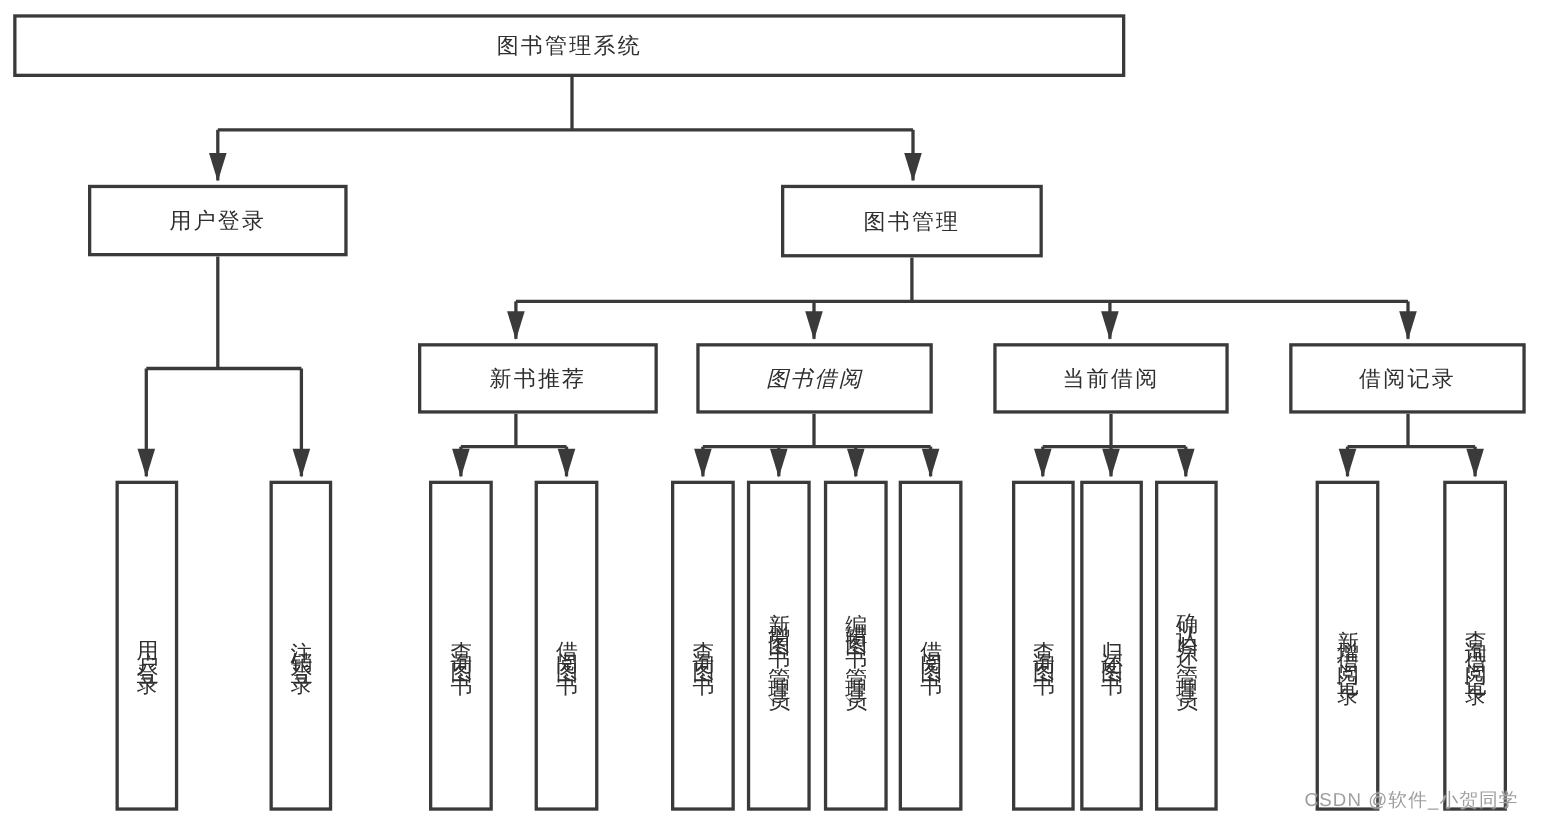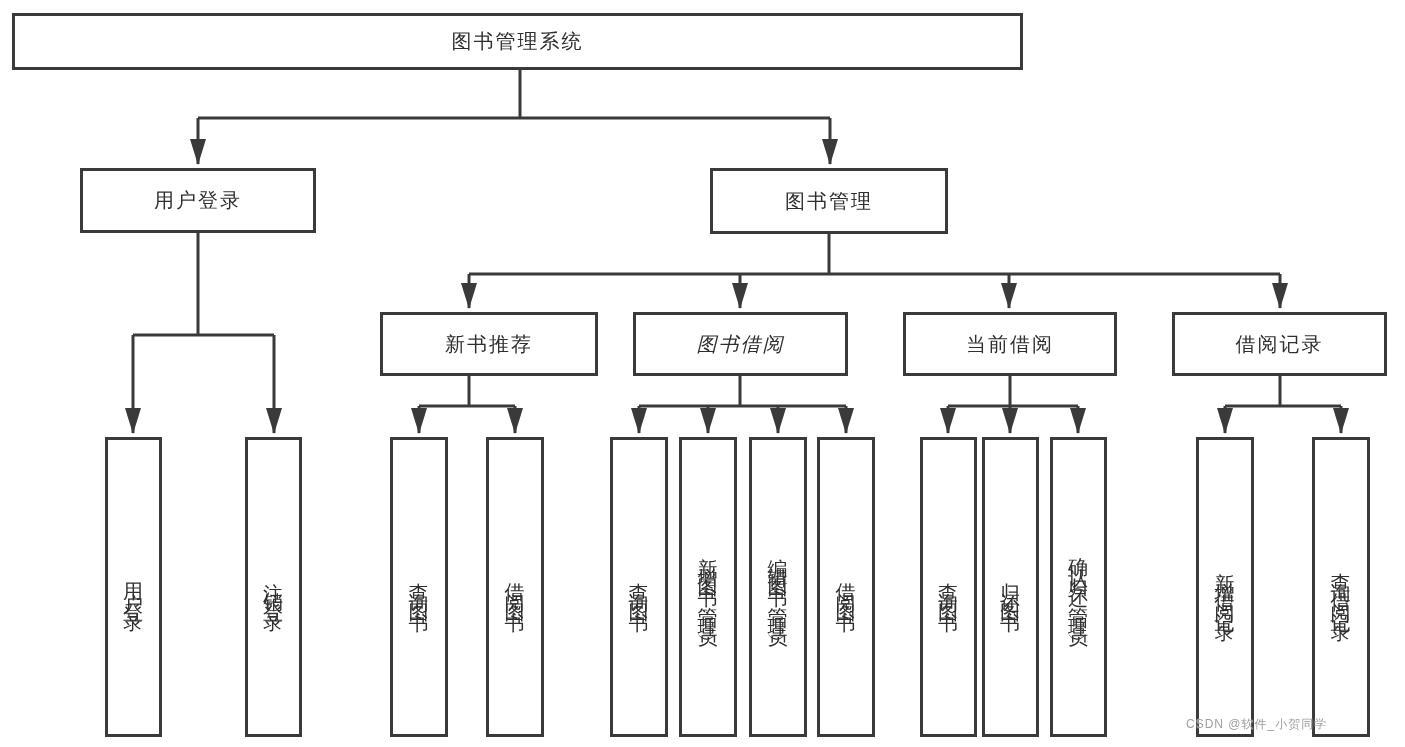--- a/index.html
+++ b/index.html
@@ -34,21 +34,21 @@
     writing-mode:vertical-rl;
     text-orientation:mixed;
     letter-spacing:10px;
     line-height:1;
     white-space:nowrap;
   }
   .watermark{
     position:absolute;
     left:1186px;top:716px;
     z-index:2;
-    font-size:12px;
+    font-size:17px;
     color:var(--watermark);
     letter-spacing:1px;
     text-shadow:0 0 2px #ffffff;
     white-space:nowrap;
   }
 </style>
 </head>
 <body>
 
 <div id="stage">

